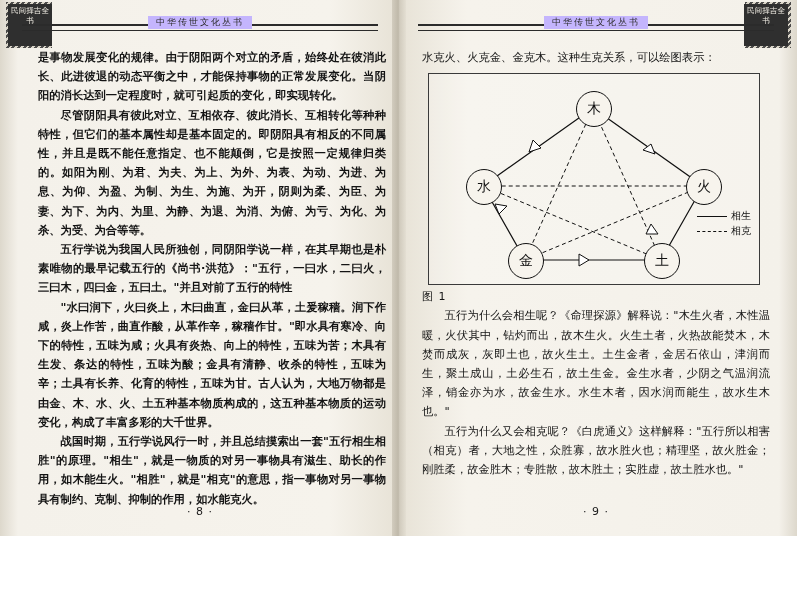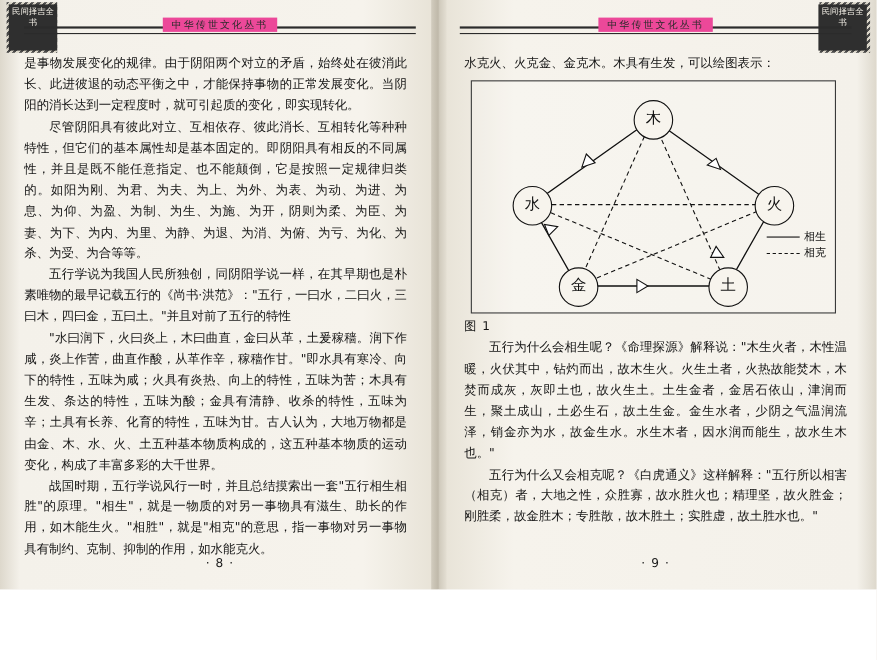--- a/index.html
+++ b/index.html
@@ -57,21 +57,21 @@
     height: 0;
     border-top: 2px solid #2b2b2b;
     border-bottom: 1px solid #2b2b2b;
     height: 4px;
   }
   .hdr-center {
     position: absolute;
     top: 8px;
     left: 50%;
     transform: translateX(-50%);
-    background: #ec4899;
+    background: #c4b5fd;
     padding: 0 8px;
     font-size: 9px;
     letter-spacing: 2px;
     color: #2b2b2b;
     white-space: nowrap;
     font-family: Liberation Sans, sans-serif;
   }
   .corner-seal {
     position: absolute;
     top: 4px;
@@ -100,21 +100,21 @@
   .col {
     position: absolute;
     top: 48px;
     width: 348px;
     font-size: 11.3px;
     line-height: 19.2px;
     color: #141414;
     text-align: justify;
     text-justify: inter-ideograph;
   }
-  .col.left { left: 22px; }
+  .col.left { left: 38px; font-weight: bold; }
   .col.right { left: 422px; }
   .col p {
     margin: 0 0 0 0;
     text-indent: 2em;
   }
   .col p.noindent { text-indent: 0; }
   
   .figure-box {
     position: relative;
     margin: 6px 0 2px 0;
@@ -201,21 +201,21 @@
   <div class="col left">
     <p class="noindent">是事物发展变化的规律。由于阴阳两个对立的矛盾，始终处在彼消此长、此进彼退的动态平衡之中，才能保持事物的正常发展变化。当阴阳的消长达到一定程度时，就可引起质的变化，即实现转化。</p>
     <p>尽管阴阳具有彼此对立、互相依存、彼此消长、互相转化等种种特性，但它们的基本属性却是基本固定的。即阴阳具有相反的不同属性，并且是既不能任意指定、也不能颠倒，它是按照一定规律归类的。如阳为刚、为君、为夫、为上、为外、为表、为动、为进、为息、为仰、为盈、为制、为生、为施、为开，阴则为柔、为臣、为妻、为下、为内、为里、为静、为退、为消、为俯、为亏、为化、为杀、为受、为合等等。</p>
     <p>五行学说为我国人民所独创，同阴阳学说一样，在其早期也是朴素唯物的最早记载五行的《尚书·洪范》："五行，一曰水，二曰火，三曰木，四曰金，五曰土。"并且对前了五行的特性</p>
     <p>"水曰润下，火曰炎上，木曰曲直，金曰从革，土爰稼穑。润下作咸，炎上作苦，曲直作酸，从革作辛，稼穑作甘。"即水具有寒冷、向下的特性，五味为咸；火具有炎热、向上的特性，五味为苦；木具有生发、条达的特性，五味为酸；金具有清静、收杀的特性，五味为辛；土具有长养、化育的特性，五味为甘。古人认为，大地万物都是由金、木、水、火、土五种基本物质构成的，这五种基本物质的运动变化，构成了丰富多彩的大千世界。</p>
     <p>战国时期，五行学说风行一时，并且总结摸索出一套"五行相生相胜"的原理。"相生"，就是一物质的对另一事物具有滋生、助长的作用，如木能生火。"相胜"，就是"相克"的意思，指一事物对另一事物具有制约、克制、抑制的作用，如水能克火。</p>
   </div>
   <div class="folio left">· 8 ·</div>
 
   <div class="col right">
-    <p class="noindent">水克火、火克金、金克木。木具有生发，可以绘图表示：</p>
+    <p class="noindent">水克火、火克金、金克木。这种生克关系，可以绘图表示：</p>
 
     <div class="figure-box">
       <svg width="328" height="208" viewBox="0 0 328 208">
 
         <polygon points="164,34 274,112 232,186 96,186 54,112" fill="none" stroke="#111" stroke-width="1.2"></polygon>
 
         <polygon points="164,34 232,186 54,112 274,112 96,186" fill="none" stroke="#111" stroke-width="1" stroke-dasharray="4 3"></polygon>
 
         <polygon points="222,150 229,160 217,160" fill="#fff" stroke="#111" stroke-width="1"></polygon>
         <polygon points="160,186 150,192 150,180" fill="#fff" stroke="#111" stroke-width="1"></polygon>

